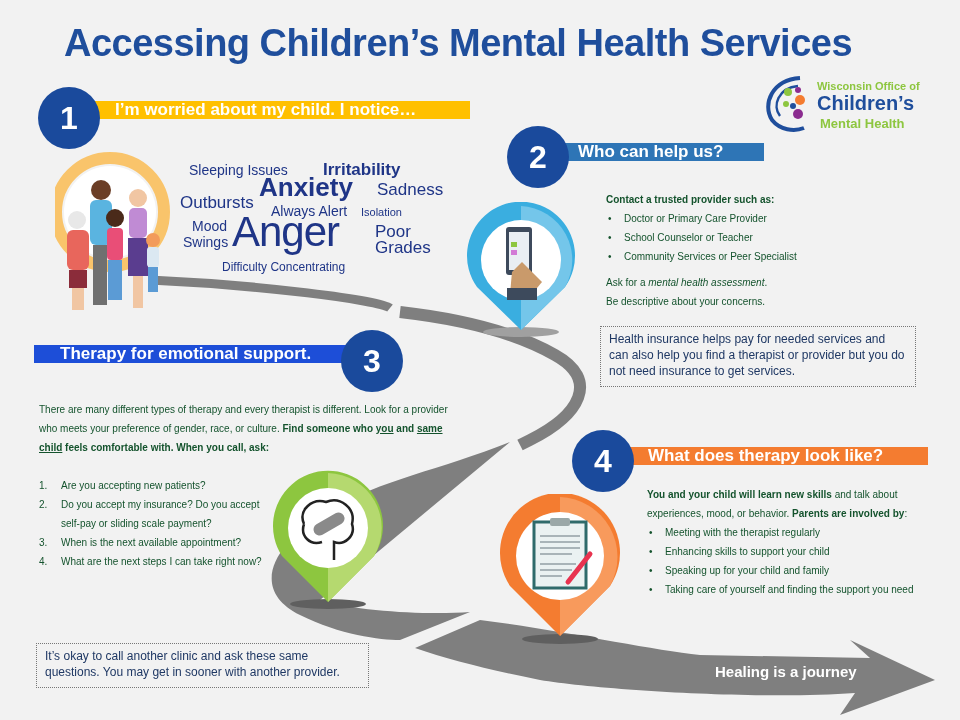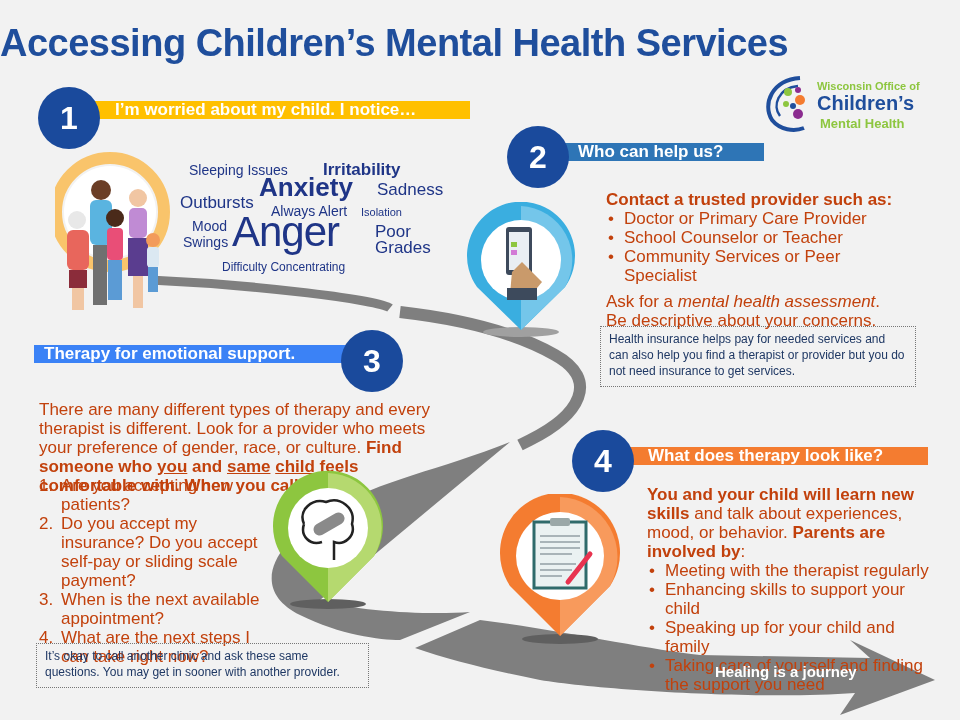--- a/index.html
+++ b/index.html
@@ -1,30 +1,30 @@
 <!DOCTYPE html>
 <html><head>
 <meta charset="utf-8">
 <style>
   * { box-sizing: border-box; margin: 0; padding: 0; }
   body { width: 960px; height: 720px; background: #f2f2f2; font-family: "Liberation Sans", sans-serif; position: relative; overflow: hidden; color: #1f3864; }
   .abs { position: absolute; }
-  .title { left: 0; width: 916px; top: 22px; text-align: left; font-size: 38px; font-weight: bold; color: #1f4e9c; letter-spacing: -0.5px; }
+  .title { left: 0; width: 916px; top: 22px; text-align: center; font-size: 38px; font-weight: bold; color: #1f4e9c; letter-spacing: -0.5px; }
   .num-circle { position: absolute; width: 62px; height: 62px; border-radius: 50%; background: #1a4a9c; color: #fff; font-size: 32px; font-weight: bold; display: flex; align-items: center; justify-content: center; z-index: 3; }
   .banner { position: absolute; height: 18px; color: #fff; font-weight: bold; font-size: 17px; display: flex; align-items: center; z-index: 2; }
   .b1 { left: 95px; top: 101px; width: 375px; background: #ffc000; padding-left: 20px; }
   .b2 { left: 560px; top: 143px; width: 204px; background: #2e75b6; padding-left: 18px; }
-  .b3 { left: 34px; top: 345px; width: 340px; background: #3b82f6; padding-left: 10px; }
+  .b3 { left: 34px; top: 345px; width: 340px; background: #1d4ed8; padding-left: 26px; }
   .b4 { left: 630px; top: 447px; width: 298px; background: #f47c30; padding-left: 18px; }
   .logo { left: 760px; top: 72px; width: 170px; height: 64px; }
   .logo .l1 { position: absolute; left: 57px; top: 8px; font-size: 11px; color: #8dc63f; font-weight: bold; }
   .logo .l2 { position: absolute; left: 57px; top: 20px; font-size: 20px; color: #1f4e9c; font-weight: bold; }
   .logo .l3 { position: absolute; left: 60px; top: 44px; font-size: 13px; color: #8dc63f; font-weight: bold; }
   .word { position: absolute; color: #1f3587; white-space: nowrap; }
-  .txt { font-size: 17px; line-height: 19px; color: #c2410c; }
+  .txt { font-size: 10px; line-height: 19px; color: #14532d; }
   .txt b { font-weight: bold; }
   ul.bul { list-style: none; }
   ul.bul li { position: relative; padding-left: 18px; }
   ul.bul li::before { content: "•"; position: absolute; left: 2px; }
   .note { position: absolute; border: 1px dotted #777; font-size: 12px; line-height: 16px; padding: 4px 8px; color: #1f3864; }
   ol.q { list-style: none; }
   ol.q li { position: relative; padding-left: 22px; }
   ol.q li span.n { position: absolute; left: 0; }
   .pin { position: absolute; z-index: 1; }
   .journey { left: 715px; top: 663px; color: #fff; font-weight: bold; font-size: 15px; z-index: 2; }

